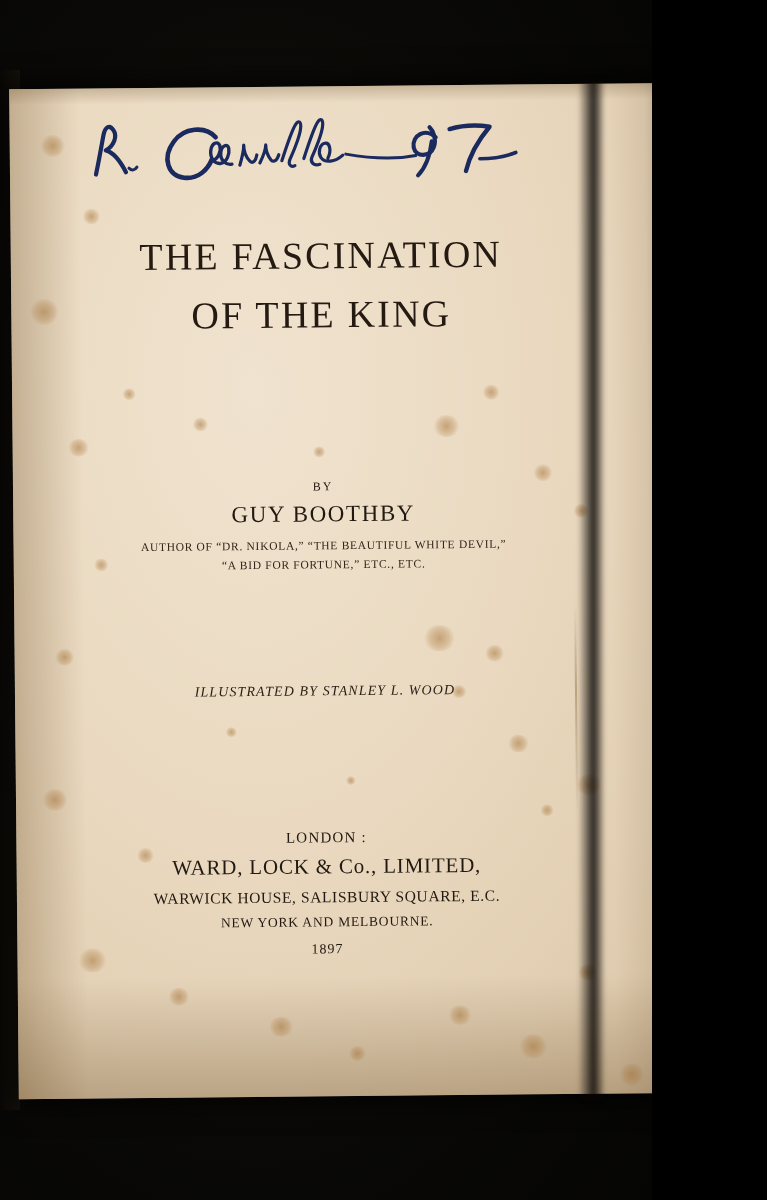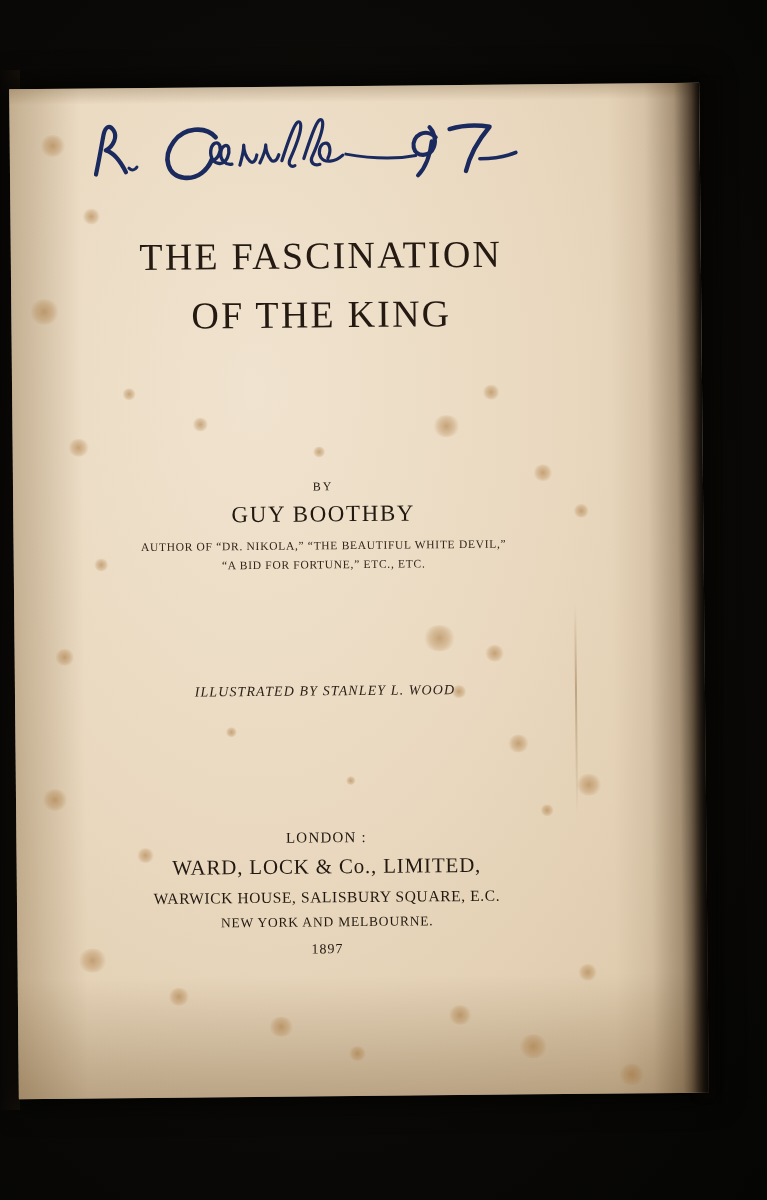--- a/index.html
+++ b/index.html
@@ -9,21 +9,21 @@
   }
   body {
     width: 767px;
     height: 1200px;
     overflow: hidden;
     font-family: "Liberation Serif", serif;
   }
 
   #scene {
     position: relative;
-    width: 767px;
+    width: 652px;
     height: 1200px;
     background: #0b0a08;
     overflow: hidden;
   }
 
   
   .backdrop {
     position: absolute;
     inset: 0;
     background:

